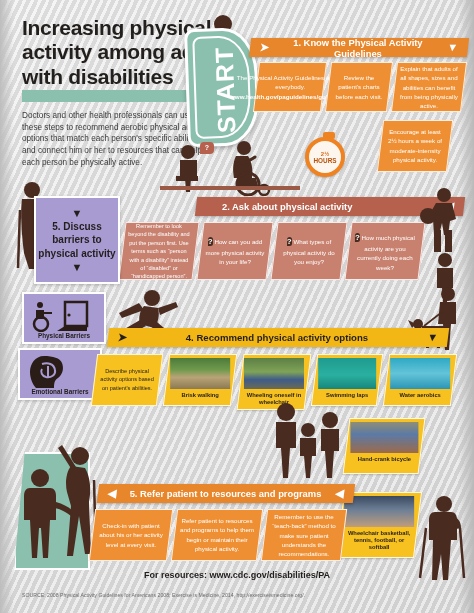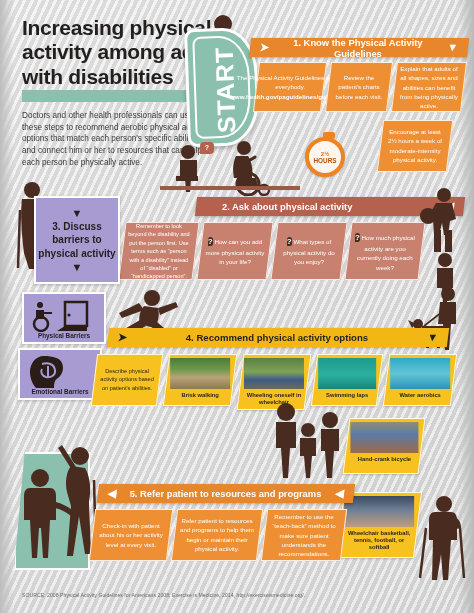--- a/index.html
+++ b/index.html
@@ -288,21 +288,21 @@
       <g fill="#4a2b20">
         <circle cx="18" cy="10" r="8"></circle>
         <path d="M8 19 c-2 14 0 40 2 54 l5 16 h8 l4 -16 c2 -14 3 -40 1 -54 z"></path>
       </g>
       <line x1="6" y1="30" x2="4" y2="88" stroke="#4a2b20" stroke-width="2.5"></line>
     </svg>
   </div>
 
   <div id="step3">
     <div class="v">▼</div>
-    <div>3. Discuss barriers to physical activity</div>
+    <div>5. Discuss barriers to physical activity</div>
     <div class="v">▼</div>
   </div>
 
   <div class="barrier" id="bar1">
     <svg width="66" height="32" viewBox="0 0 66 32">
       <g fill="#2a1d18">
         <circle cx="9" cy="5" r="3"></circle>
         <path d="M5 10 h8 v9 h-8 z"></path>
         <circle cx="10" cy="24" r="7" fill="none" stroke="#2a1d18" stroke-width="2.5"></circle>
         <path d="M13 12 h8 v2 h-8 z"></path>
@@ -447,14 +447,15 @@
       <g fill="#4a2b20">
         <circle cx="26" cy="10" r="8"></circle>
         <path d="M17 18 h16 c4 0 6 3 6 8 v20 h-6 l-3 40 h-5 l-2 -26 -4 26 h-5 l1 -40 h-4 v-20 c0 -5 2 -8 6 -8 z"></path>
         <path d="M34 22 c6 1 9 6 9 12 l-5 1 c-1 -5 -2 -8 -6 -9 z"></path>
       </g>
       <line x1="8" y1="34" x2="2" y2="84" stroke="#4a2b20" stroke-width="2.5"></line>
       <line x1="42" y1="34" x2="46" y2="84" stroke="#4a2b20" stroke-width="2.5"></line>
     </svg>
   </div>
 
+  <div id="resources">For resources: www.cdc.gov/disabilities/PA</div>
   <div id="source">SOURCE: 2008 Physical Activity Guidelines for Americans 2008; Exercise is Medicine, 2014, http://exerciseismedicine.org/.</div>
 </div>
 
 </body></html>

